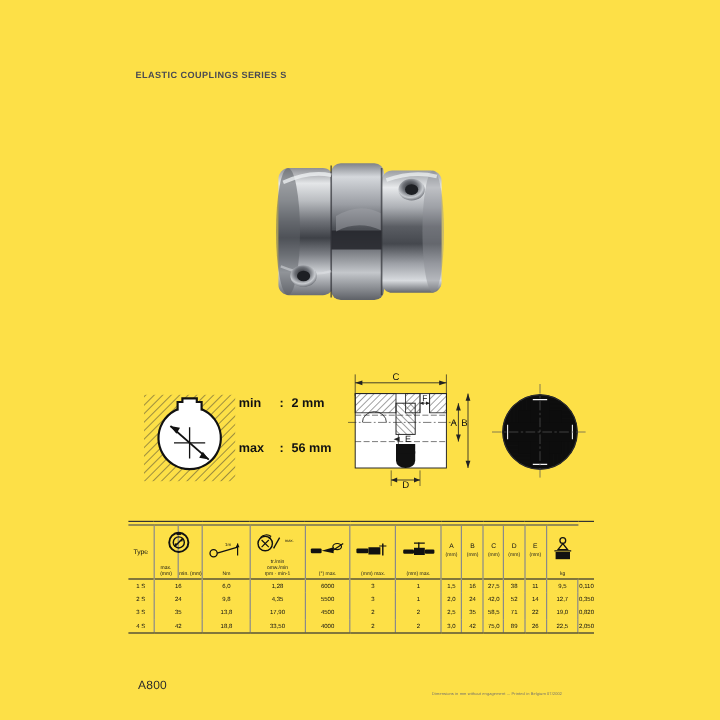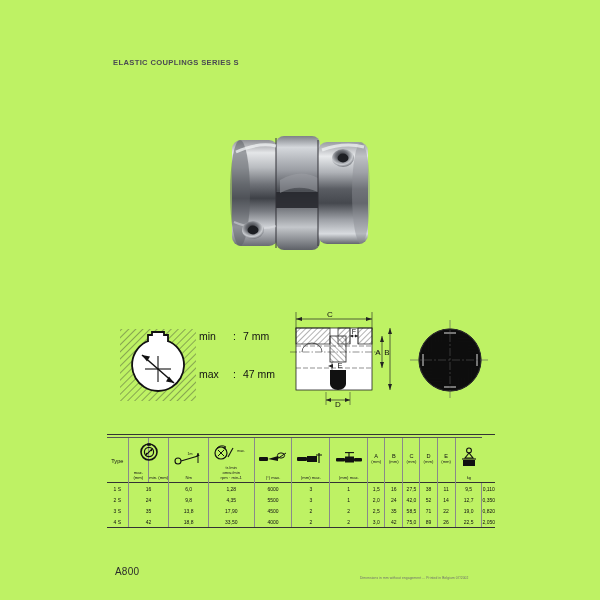--- a/index.html
+++ b/index.html
@@ -12,21 +12,21 @@
     height: 600px;
     position: relative;
     font-family: "Liberation Sans", sans-serif;
     color: #1a1a1a;
     overflow: hidden;
   }
 
   .page {
     position: absolute;
     inset: 0;
-    background: #bef264;
+    background: #fde047;
   }
 
   
   .doc-title {
     position: absolute;
     left: 113px;
     top: 58px;
     font-size: 7.6px;
     letter-spacing: 0.35px;
     color: #4a4a52;
@@ -56,20 +56,21 @@
     position: absolute;
     left: 199px;
     top: 330px;
     width: 110px;
     font-size: 10.5px;
     color: #111;
   }
   .bore-line {
     display: flex;
     white-space: nowrap;
+    font-weight: bold;
   }
   .bore-line .lbl { display: inline-block; width: 34px; }
   .bore-line .col { display: inline-block; width: 10px; }
   .bore-line.min { margin-bottom: 26px; }
 
   
   .section-fig {
     position: absolute;
     left: 288px;
     top: 306px;
@@ -299,26 +300,26 @@
       <line x1="24" y1="30" x2="56" y2="58" stroke="#111" stroke-width="1.5"></line>
       <path d="M24 30 l8 1.5 l-3 5 z" fill="#111"></path>
       <path d="M56 58 l-8 -1.5 l3 -5 z" fill="#111"></path>
     </svg>
   </div>
 
   <div class="bore-text">
     <div class="bore-line min">
       <span class="lbl">min</span>
       <span class="col">:</span>
-      <span>7 mm</span>
+      <span>2 mm</span>
     </div>
     <div class="bore-line">
       <span class="lbl">max</span>
       <span class="col">:</span>
-      <span>47 mm</span>
+      <span>56 mm</span>
     </div>
   </div>
 
   <div class="section-fig">
     <svg width="108" height="104" viewBox="0 0 108 104">
       <defs>
         <pattern id="hatchA" width="4" height="4" patternUnits="userSpaceOnUse" patternTransform="rotate(45)">
           <line x1="0" y1="0" x2="0" y2="4" stroke="#222" stroke-width="0.7"></line>
         </pattern>
         <pattern id="hatchB" width="4" height="4" patternUnits="userSpaceOnUse" patternTransform="rotate(-45)">

